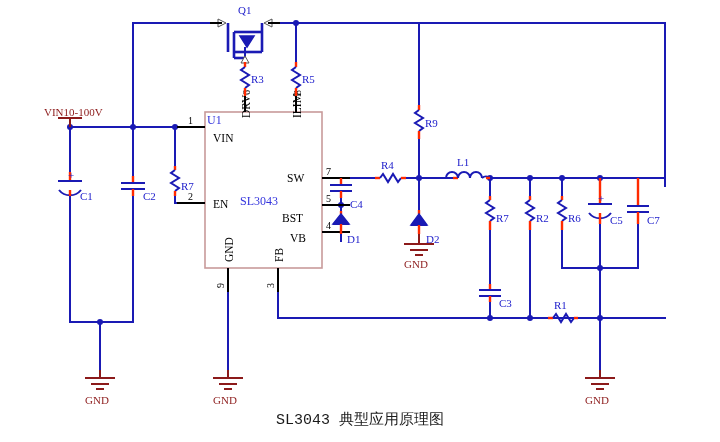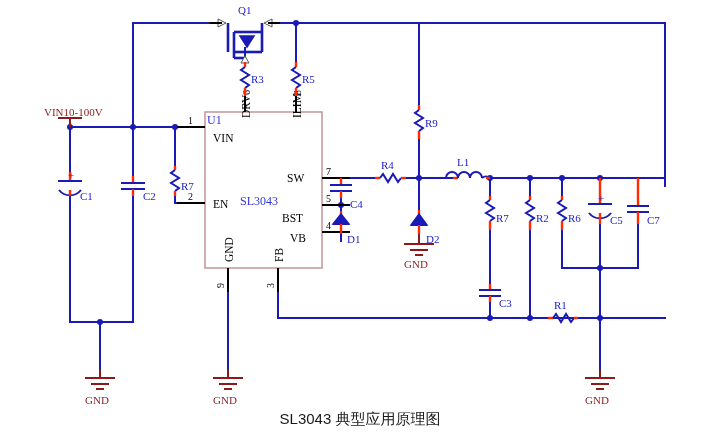--- a/index.html
+++ b/index.html
@@ -13,21 +13,21 @@
   .gndsym{stroke:#8c1a1a;stroke-width:2;fill:none;stroke-linecap:butt;}
   .icbox{fill:#ffffff;stroke:#c89a9a;stroke-width:1.6;}
   .junction{fill:#1a1ab4;}
   .term{stroke:#ff2a00;stroke-width:2.4;}
   .lbl{font-family:"Liberation Serif",serif;font-size:11px;fill:#2222cc;}
   .lbl-red{font-family:"Liberation Serif",serif;font-size:11px;fill:#8c1a1a;}
   .pinname{font-family:"Liberation Serif",serif;font-size:11.5px;fill:#000000;}
   .pinnum{font-family:"Liberation Serif",serif;font-size:10px;fill:#000000;}
   .icname{font-family:"Liberation Serif",serif;font-size:12px;fill:#3333dd;}
   .caption{position:absolute;left:0;top:410px;width:720px;text-align:center;
-           font-family:Liberation Sans, sans-serif;font-size:15px;color:#1a1a1a;}
+           font-family:Liberation Mono, monospace;font-size:15px;color:#1a1a1a;}
   .mosfet-line{stroke:#1a1ab4;stroke-width:2.6;fill:none;}
   .arrowhd{fill:#ffffff;stroke:#555555;stroke-width:1;}
 </style>
 </head>
 <body>
 
 <div id="schematic-root">
 
   <svg id="sch" viewBox="0 0 720 442">
 

